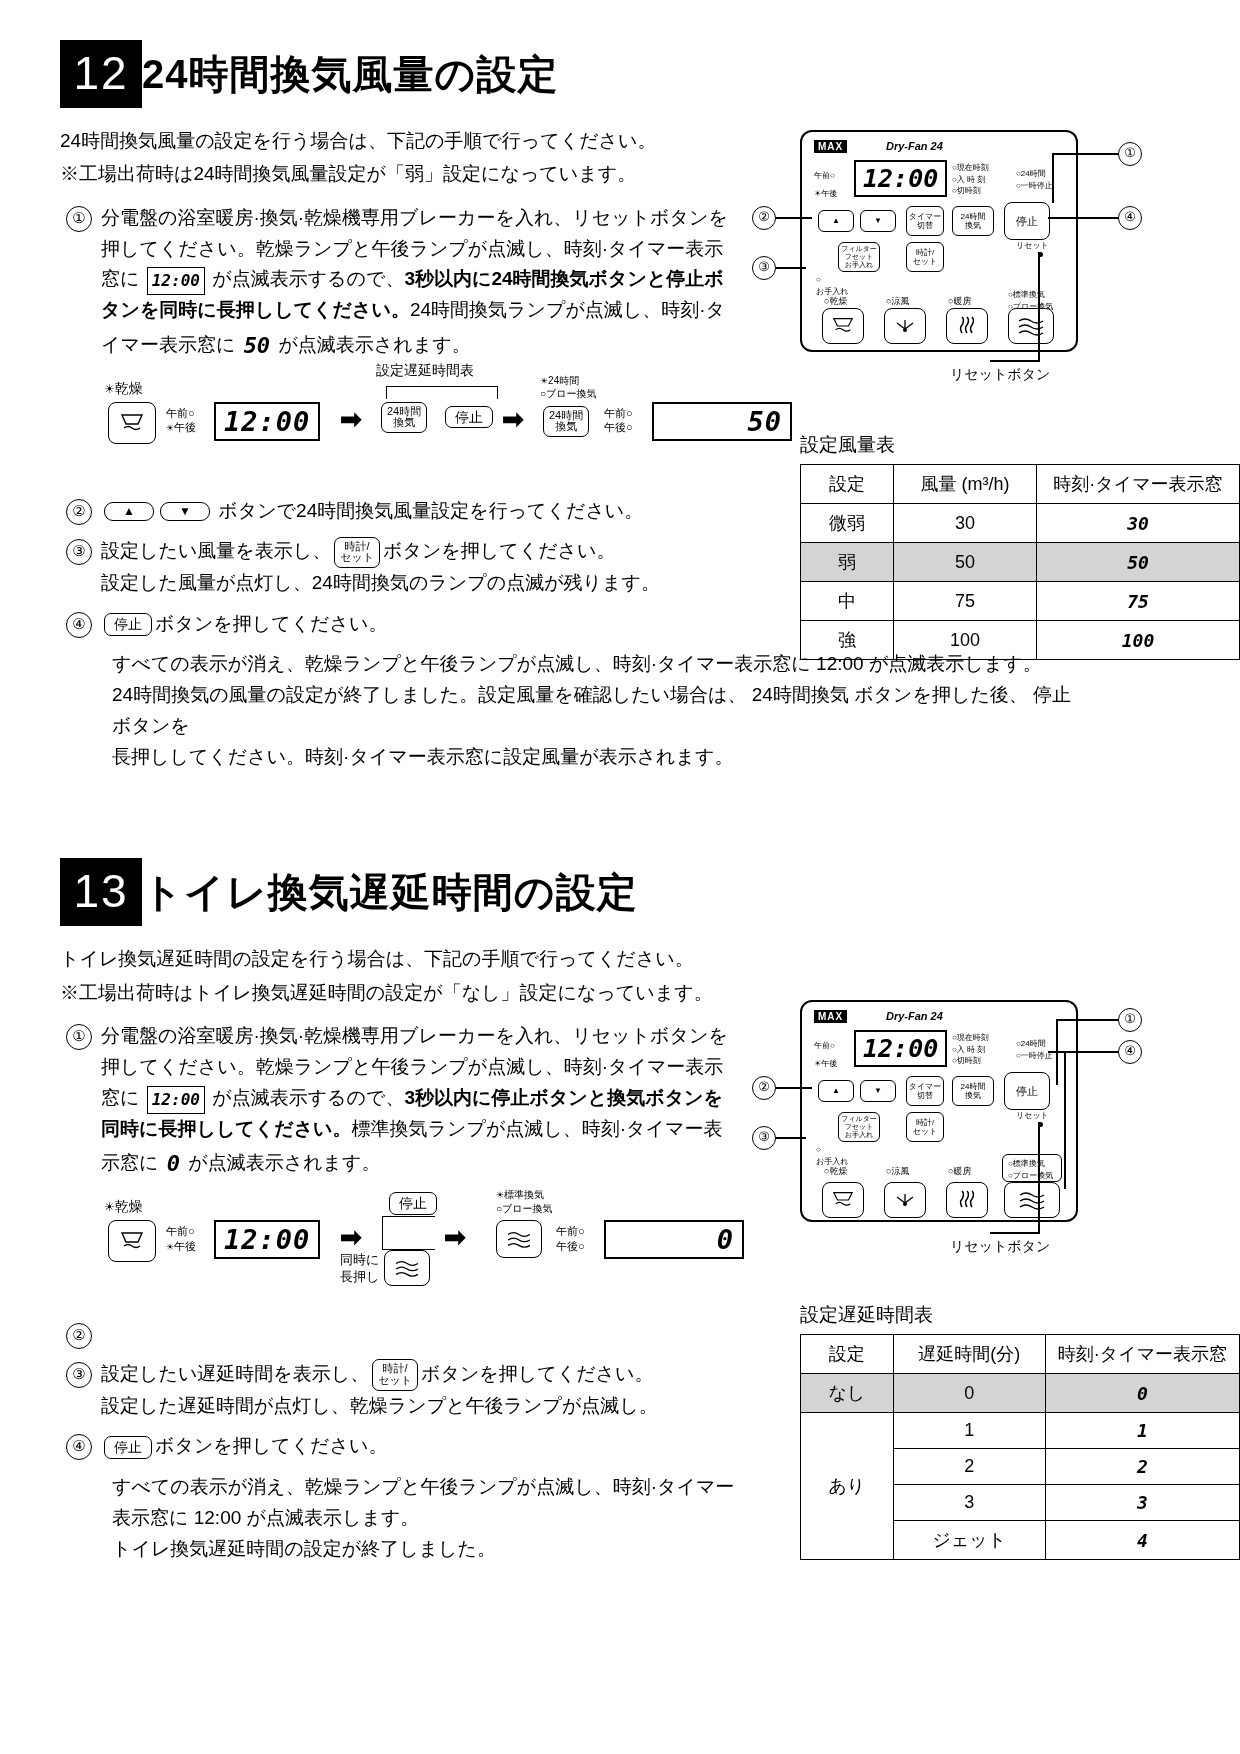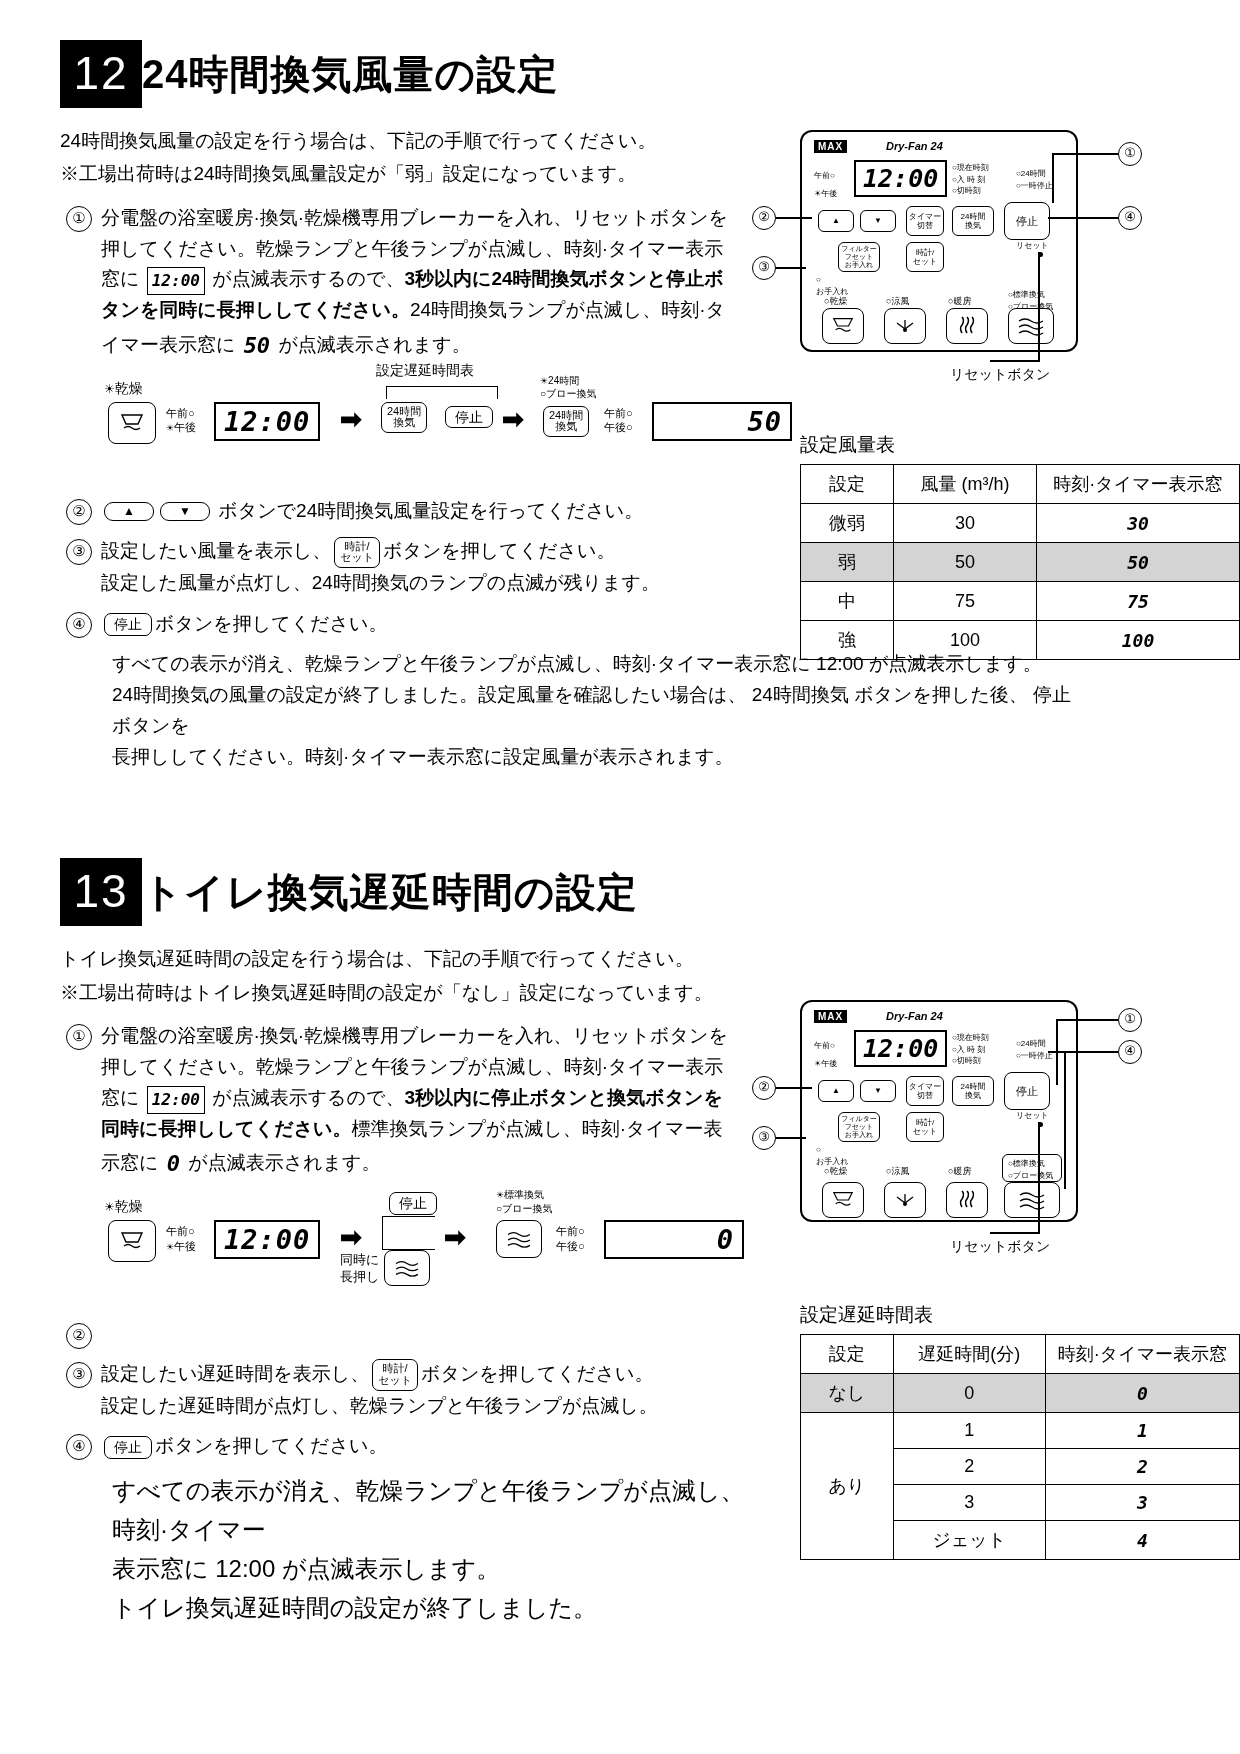--- a/index.html
+++ b/index.html
@@ -374,21 +374,21 @@
     </div>
   </div>
 
   <div class="step">
     <div class="circ">④</div>
     <div class="step-body">
       <span class="chip one">停止</span><span>ボタンを押してください。</span>
     </div>
   </div>
 
-  <div style="margin:10px 0 15px 52px; font-size:24px; line-height:1.62; max-width:640px;">
+  <div style="margin:10px 0 15px 52px; font-size:19px; line-height:1.62; max-width:640px;">
     <div>すべての表示が消え、乾燥ランプと午後ランプが点滅し、時刻·タイマー</div>
     <div>表示窓に  12:00  が点滅表示します。</div>
     <div>トイレ換気遅延時間の設定が終了しました。</div>
   </div>
 
   <div class="panel-wrap" style="left:800px; top:1000px; width:380px; height:250px;">
     <div class="panel" style="left:0; top:0; width:278px; height:222px; position:absolute;">
       <div class="brand">MAX</div>
       <div class="brand2">Dry-Fan 24</div>
 

